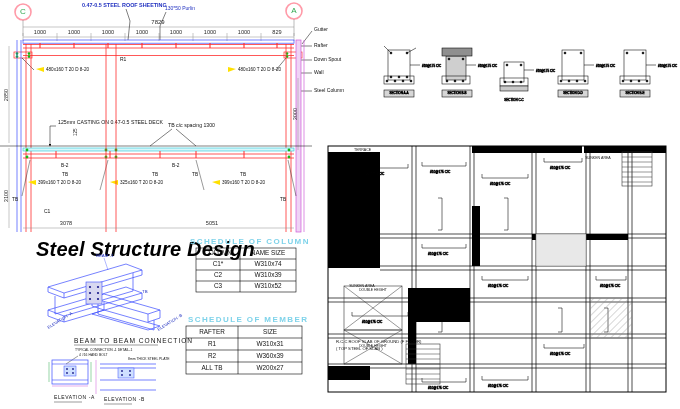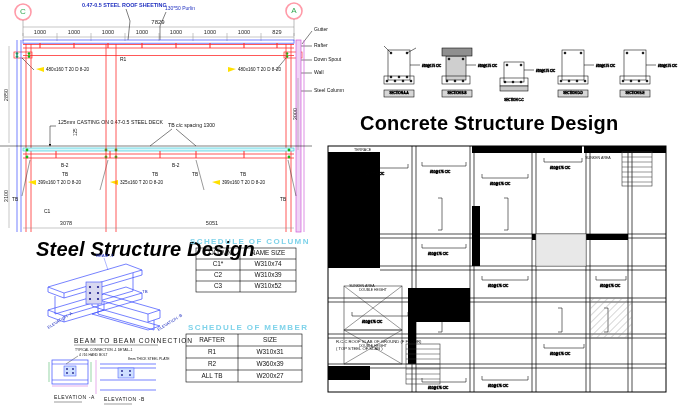--- a/index.html
+++ b/index.html
@@ -325,21 +325,21 @@
       <text x="82" y="17.5" text-anchor="middle" font-size="6.4" class="sctxt">NAME SIZE</text>
       <text x="32" y="28.5" text-anchor="middle" font-size="6.4" class="sctxt">C1*</text>
       <text x="82" y="28.5" text-anchor="middle" font-size="6.4" class="sctxt">W310x74</text>
       <text x="32" y="39.5" text-anchor="middle" font-size="6.4" class="sctxt">C2</text>
       <text x="82" y="39.5" text-anchor="middle" font-size="6.4" class="sctxt">W310x39</text>
       <text x="32" y="50.5" text-anchor="middle" font-size="6.4" class="sctxt">C3</text>
       <text x="82" y="50.5" text-anchor="middle" font-size="6.4" class="sctxt">W310x52</text>
     </svg>
   </div>
 
-  <div class="pane" style="left:182px;top:322px;">
+  <div class="pane" style="left:182px;top:314px;">
     <svg width="140" height="70" viewBox="0 0 140 70">
       <text x="6" y="6" font-size="8" class="schead">SCHEDULE  OF  MEMBER</text>
       <g class="cad-blk" stroke-width=".6">
         <rect x="4" y="12" width="116" height="48"></rect>
         <line x1="4" y1="24" x2="120" y2="24"></line>
           <line x1="4" y1="36" x2="120" y2="36"></line>
         <line x1="4" y1="48" x2="120" y2="48"></line>
           <line x1="56" y1="12" x2="56" y2="60"></line>
       </g>
       <text x="30" y="18" text-anchor="middle" font-size="6.4" class="sctxt">RAFTER</text>
@@ -442,25 +442,20 @@
             </g>
           <line x1="274" y1="29" x2="284" y2="29"></line>
           <text x="286" y="30" font-size="3" fill="#111">#10@175 C/C</text>
           <rect x="248" y="54" width="30" height="7" fill="#d6d6d6"></rect>
           <text x="263" y="57.5" font-size="3" fill="#111" text-anchor="middle">SECTION E-E</text>
         </g>
       </g>
     </svg>
   </div>
 
-  <div class="pane" style="left:360px;top:110px;">
-    <svg width="300" height="28" viewBox="0 0 300 28">
-      <text x="0" y="15" font-size="20" class="ttl">Concrete Structure Design</text>
-    </svg>
-  </div>
 
   <div class="pane" style="left:322px;top:138px;width:358px;height:262px;">
     <svg width="358" height="262" viewBox="0 0 358 262">
       <defs>
         <pattern id="diag" width="5" height="5" patternUnits="userSpaceOnUse" patternTransform="rotate(45)">
           <line x1="0" y1="0" x2="0" y2="5" stroke="#8c8c8c" stroke-width=".7"></line>
         </pattern>
         <pattern id="stair" width="4" height="4" patternUnits="userSpaceOnUse">
           <line x1="0" y1="0" x2="4" y2="0" stroke="#333" stroke-width=".6"></line>
         </pattern>

